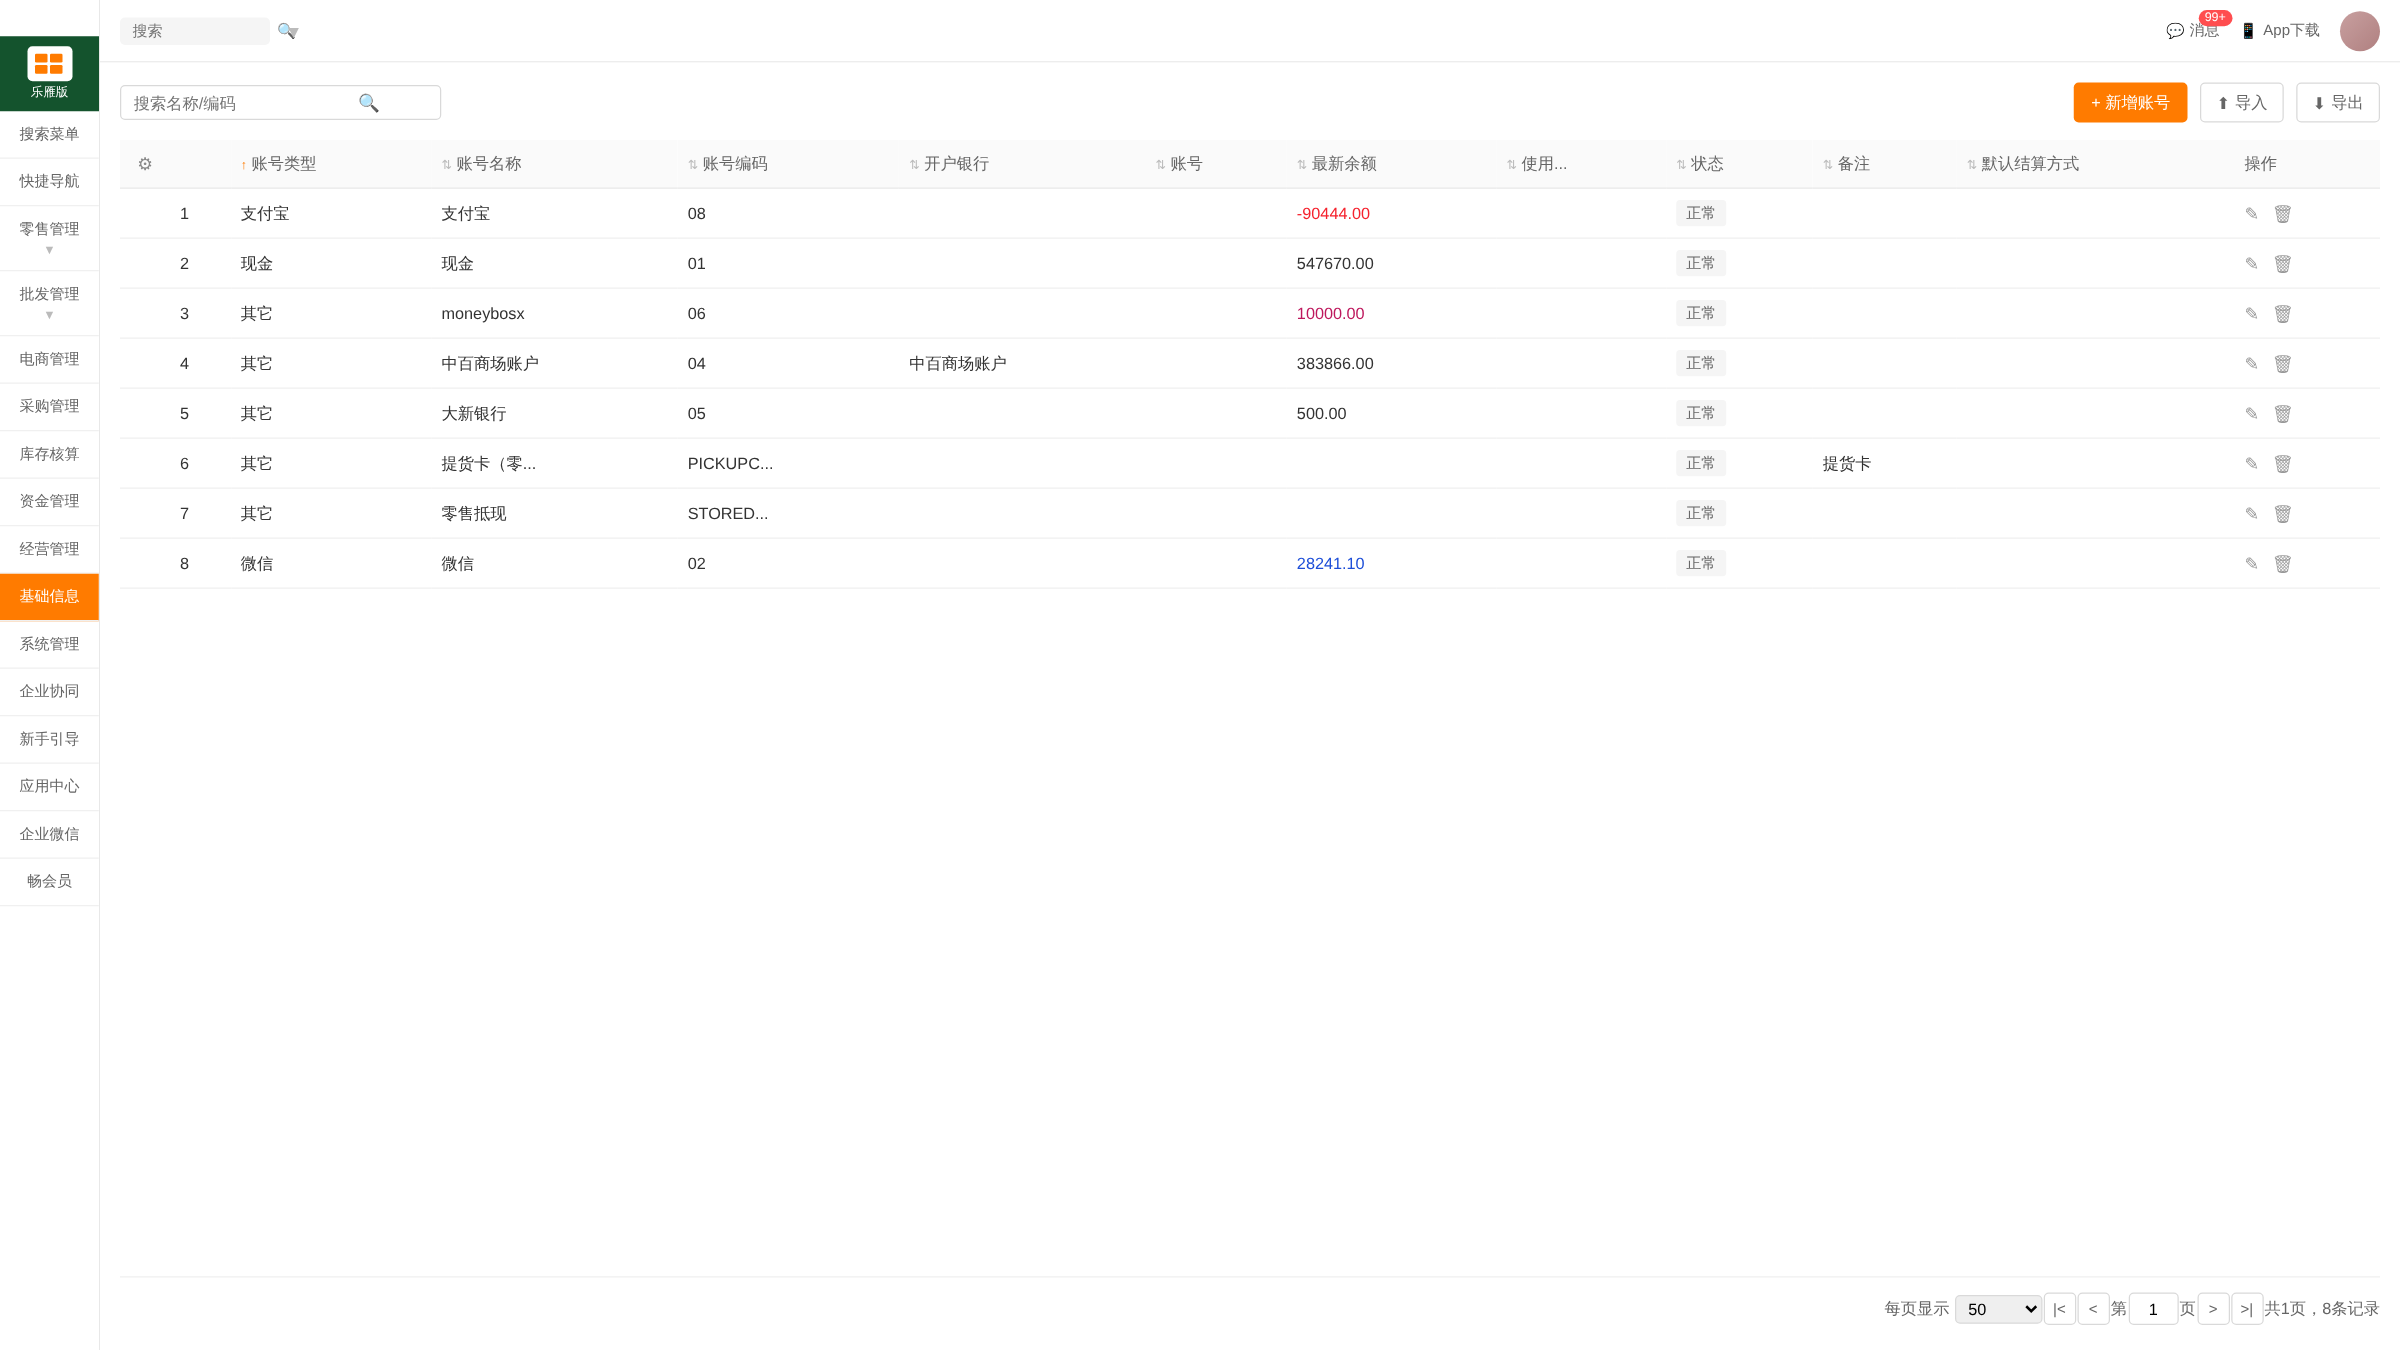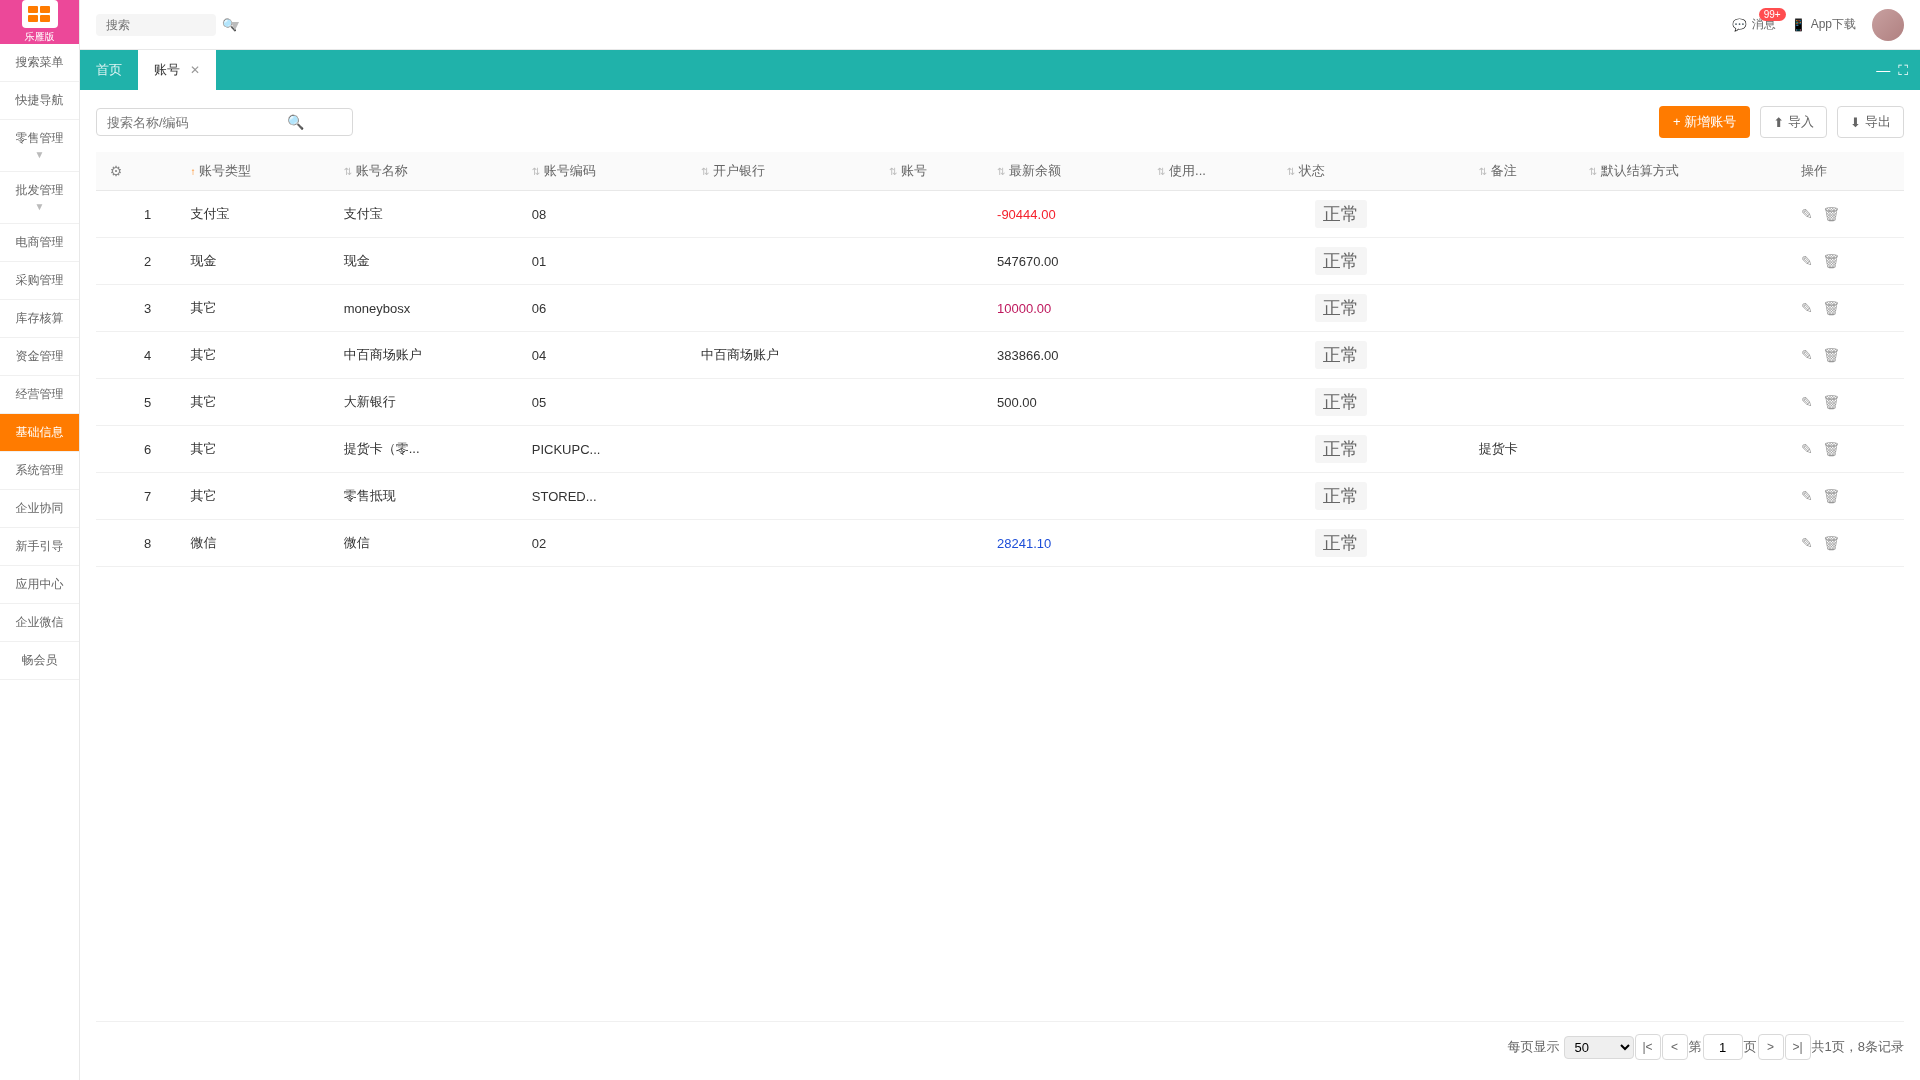--- a/index.html
+++ b/index.html
@@ -11,27 +11,28 @@
       background: #fff;
       display: flex;
       flex-direction: column;
       align-items: center;
       border-right: 1px solid #e8e8e8;
       height: 100%;
       overflow-y: auto;
     }
     .sidebar-logo {
       width: 80px;
-      height: 44px;
-      background: #ec4899;
+      height: 60px;
+      background: #14532d;
       display: flex;
       align-items: center;
       justify-content: center;
       flex-direction: column;
       flex-shrink: 0;
+      margin-top: 29px;
     }
     .sidebar-logo-icon {
       width: 36px;
       height: 28px;
       background: #fff;
       border-radius: 4px;
       display: flex;
       align-items: center;
       justify-content: center;
     }
@@ -269,22 +270,21 @@
       color: #333;
       border-bottom: 1px solid #f0f0f0;
       white-space: nowrap;
     }
     .status-badge {
       display: inline-block;
       background: #f5f5f5;
       color: #666;
       border-radius: 3px;
       padding: 2px 8px;
-      font-size: 18px;
-      margin-left: 28px;
+      font-size: 12px;
     }
     .status-normal { background: #f5f5f5; color: #666; }
     .action-btns {
       display: flex;
       gap: 10px;
       align-items: center;
     }
     .action-icon {
       cursor: pointer;
       color: #999;
@@ -426,33 +426,20 @@
         <span class="badge">99+</span>
       </div>
       <div class="header-app">
         <span>📱</span>
         <span>App下载</span>
       </div>
       <div class="avatar" style="background: linear-gradient(135deg, #c8a0a0 0%, #b08080 100%);"></div>
     </div>
   </div>
 
-  <div class="tab-bar">
-    <div class="tab">
-      <span>首页</span>
-    </div>
-    <div class="tab active">
-      <span>账号</span>
-      <span class="tab-close">✕</span>
-    </div>
-    <div class="tab-expand">
-      <span class="tab-expand-btn">—</span>
-      <span class="tab-expand-btn">⛶</span>
-    </div>
-  </div>
 
   <div class="content-area">
 
     <div class="toolbar">
       <div class="search-box">
         <input type="text" placeholder="搜索名称/编码" style="">
         <span style="color:#bbb;font-size:14px;cursor:pointer;">🔍</span>
       </div>
       <div class="toolbar-right">
         <button class="btn-add">

